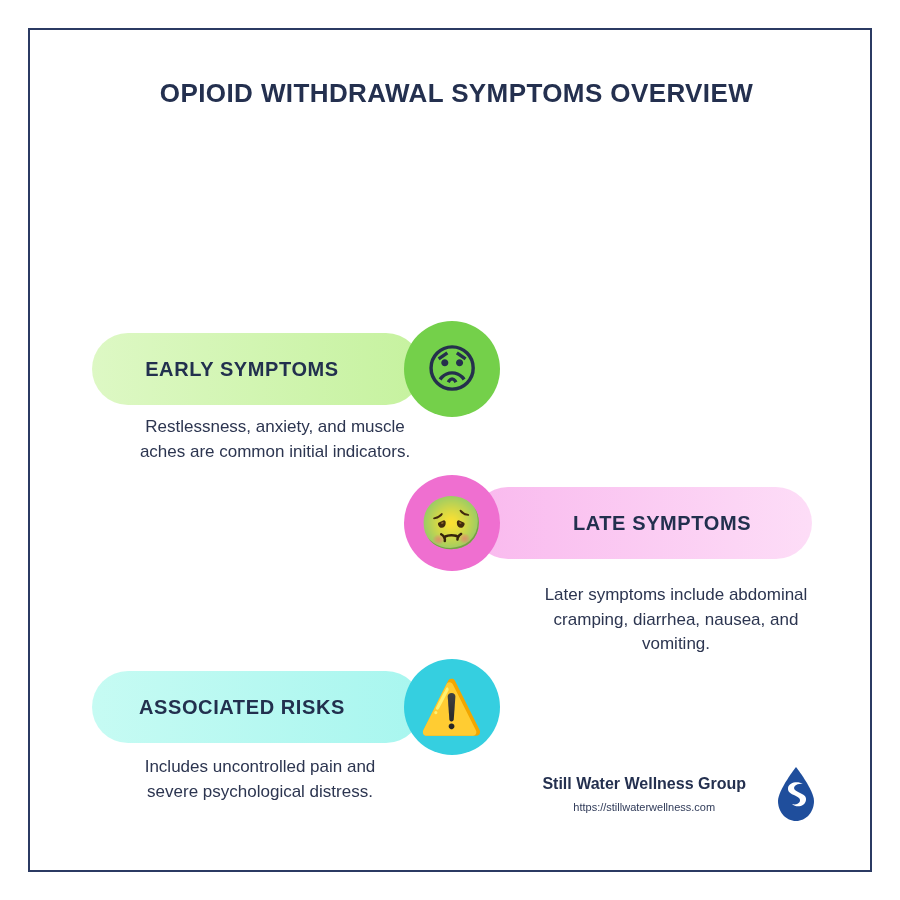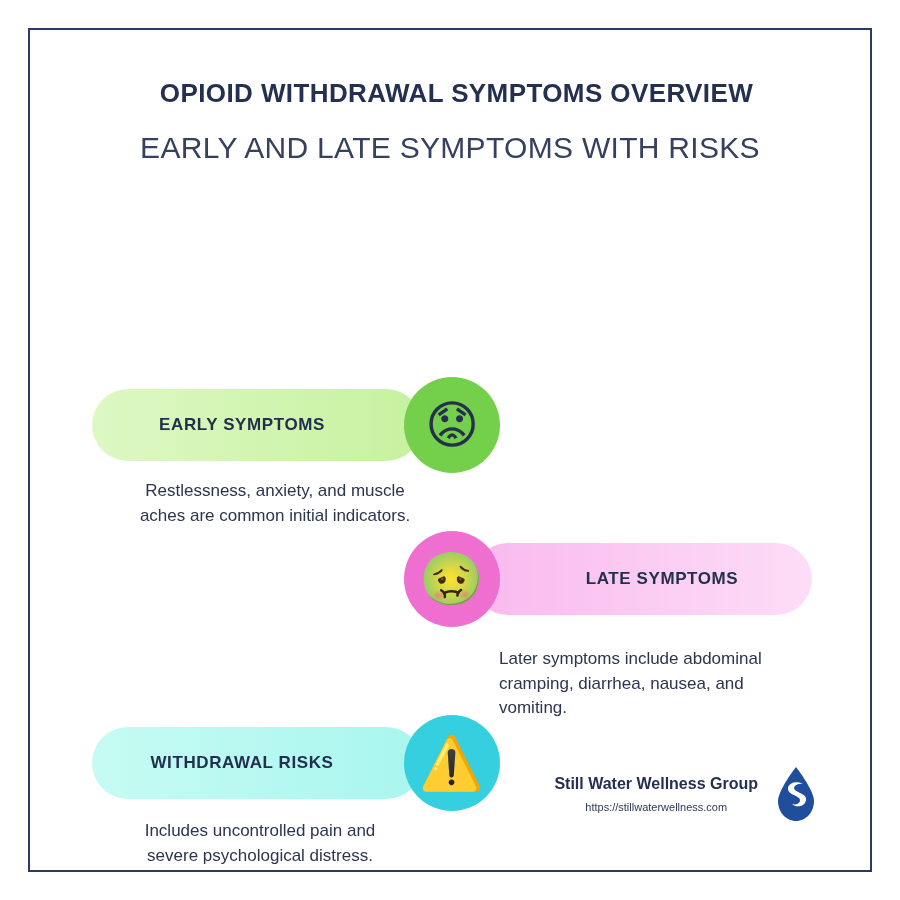--- a/index.html
+++ b/index.html
@@ -56,21 +56,21 @@
 
   .pill {
     position: absolute;
     height: 72px;
     border-radius: 36px;
     display: flex;
     align-items: center;
     box-sizing: border-box;
   }
   .pill-label {
-    font-size: 17px;
+    font-size: 20px;
     font-weight: bold;
     letter-spacing: 0.6px;
     color: #22304e;
     white-space: nowrap;
   }
 
   .circle {
     position: absolute;
     width: 96px;
     height: 96px;
@@ -82,21 +82,20 @@
     line-height: 1;
   }
 
   .desc {
     position: absolute;
     font-size: 17px;
     line-height: 1.45;
     color: #2c3category;
     color: #2c3550;
     width: 260px;
-    margin-top: 8px;
   }
 
   
   .pill-early {
     left: 62px;
     top: 190px;
     width: 330px;
     background: linear-gradient(90deg, #ddf8c4 0%, #c6f29f 100%);
     justify-content: center;
     padding-right: 30px;
@@ -122,23 +121,23 @@
     background: linear-gradient(90deg, #f9b9ee 0%, #fdddf7 100%);
     justify-content: center;
     padding-left: 40px;
   }
   .circle-late {
     left: 374px;
     top: 332px;
     background: #ef6fd0;
   }
   .desc-late {
-    left: 469px;
+    left: 501px;
     top: 440px;
-    text-align: left;
+    text-align: center;
     width: 290px;
   }
 
   
   .pill-risks {
     left: 62px;
     top: 528px;
     width: 330px;
     background: linear-gradient(90deg, #c6fbf3 0%, #a8f6ef 100%);
     justify-content: center;
@@ -155,21 +154,21 @@
     text-align: center;
     width: 280px;
   }
 
   .footer {
     position: absolute;
     right: 52px;
     bottom: 48px;
     display: flex;
     align-items: center;
-    gap: 16px;
+    gap: 28px;
   }
   .footer-text {
     text-align: center;
   }
   .footer-name {
     font-size: 16px;
     font-weight: bold;
     color: #24304f;
     margin-bottom: 8px;
   }
@@ -185,21 +184,20 @@
     font-family: "DejaVu Sans", sans-serif;
   }
 </style>
 </head>
 <body>
 
 <div class="poster">
 
   <div class="titles">
     <h1 class="title-main">OPIOID WITHDRAWAL SYMPTOMS OVERVIEW</h1>
-    <h2 class="title-sub">EARLY AND LATE SYMPTOMS WITH RISKS</h2>
   </div>
 
   <div class="rows">
 
     <div class="row">
       <div class="pill pill-early">
         <span class="pill-label">EARLY SYMPTOMS</span>
       </div>
       <div class="circle circle-early">
         <span class="emoji">😟</span>
@@ -212,21 +210,21 @@
         <span class="pill-label">LATE SYMPTOMS</span>
       </div>
       <div class="circle circle-late">
         <span class="emoji">🤢</span>
       </div>
       <div class="desc desc-late">Later symptoms include abdominal cramping, diarrhea, nausea, and vomiting.</div>
     </div>
 
     <div class="row">
       <div class="pill pill-risks">
-        <span class="pill-label">WITHDRAWAL RISKS</span>
+        <span class="pill-label">ASSOCIATED RISKS</span>
       </div>
       <div class="circle circle-risks">
         <span class="emoji">⚠️</span>
       </div>
       <div class="desc desc-risks">Includes uncontrolled pain and severe psychological distress.</div>
     </div>
 
   </div>
 
   <div class="footer">

